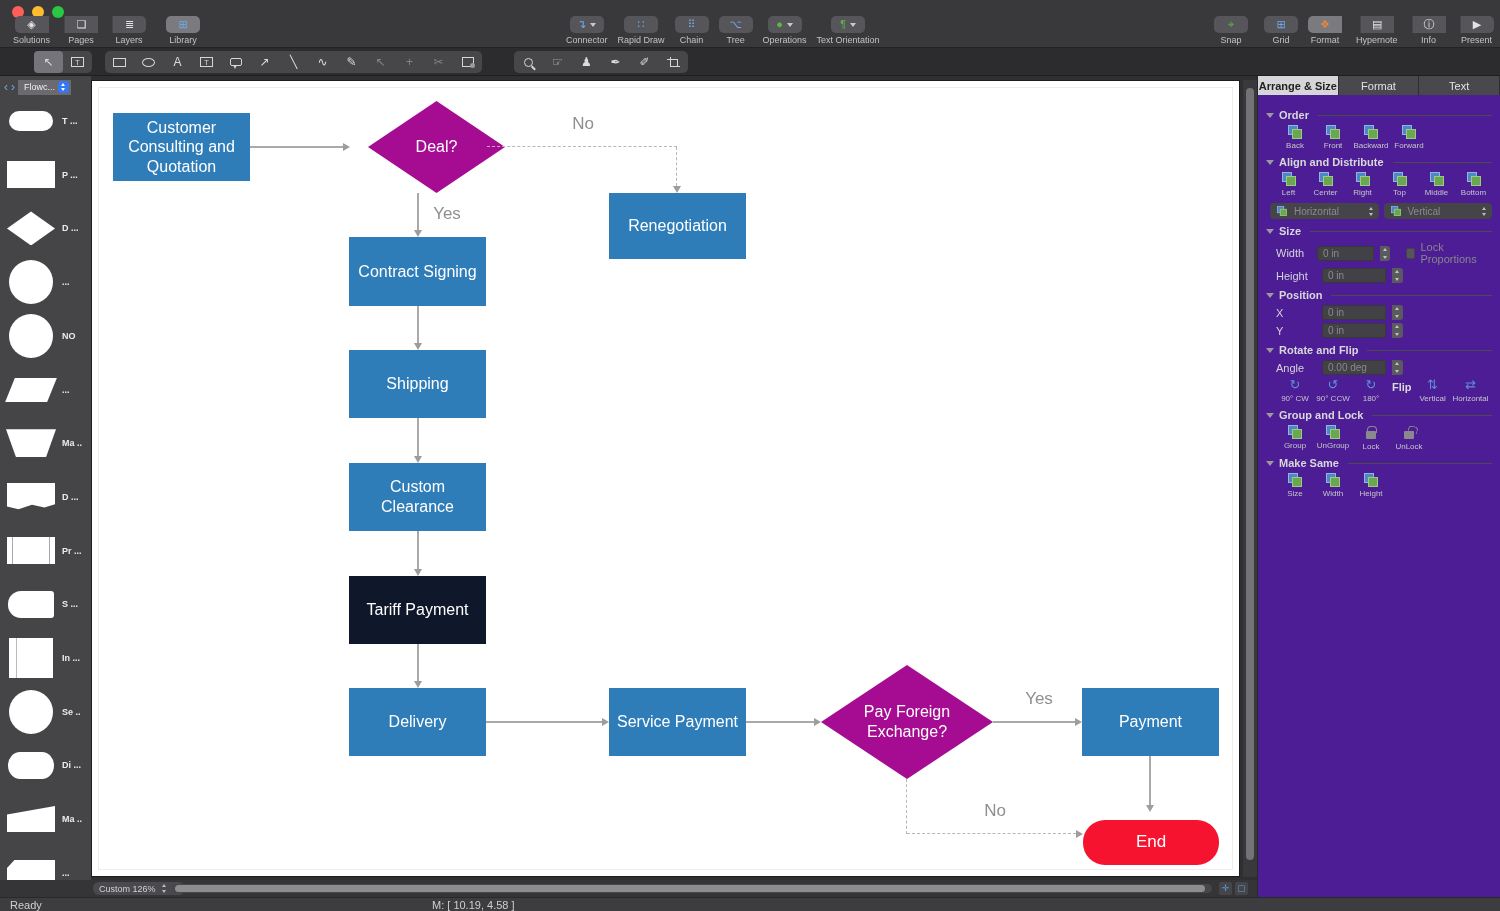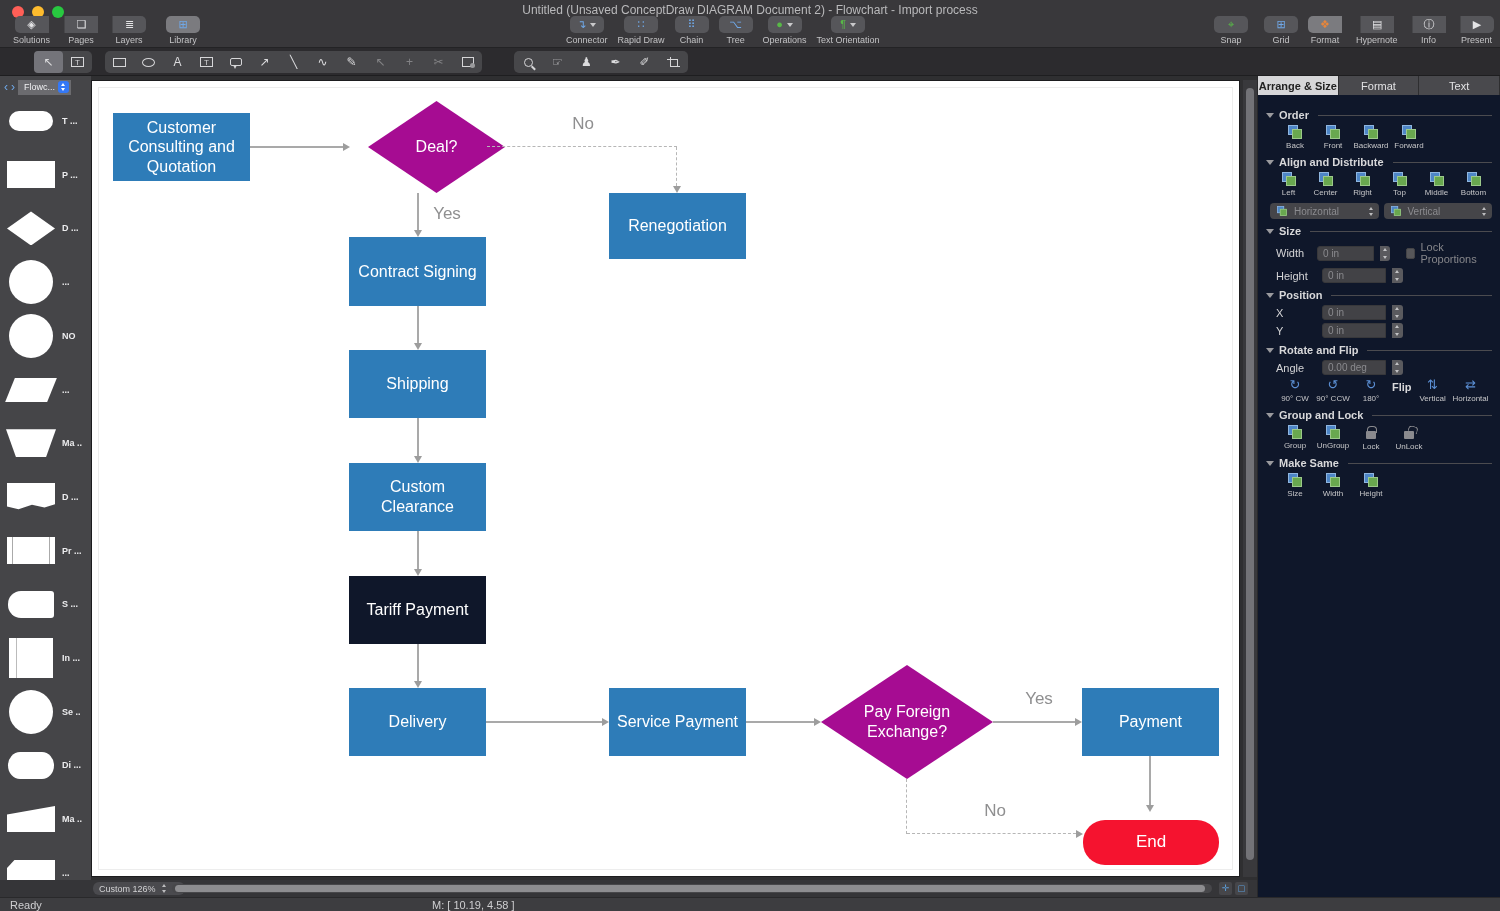--- a/index.html
+++ b/index.html
@@ -108,21 +108,21 @@
   .hscroll { position:absolute; left:172px; top:4px; width:1040px; height:9px; border-radius:5px; background:#47474a; }
   .hthumb { position:absolute; left:3px; top:1px; width:1030px; height:7px; border-radius:4px; background:#8d8d90; }
   .corner-btn { position:absolute; top:2px; width:13px; height:13px; background:#46464a; border-radius:2px; color:#5b9bd5; font-size:9px; line-height:13px; text-align:center; }
 
   
   .statusbar { position:absolute; left:0; top:897px; width:1500px; height:14px; background:#3d3d40; border-top:1px solid #29292b; }
   .status-ready { position:absolute; left:10px; top:1px; font-size:11px; color:#cfcfd1; }
   .status-coords { position:absolute; left:432px; top:1px; font-size:11px; color:#cfcfd1; }
 
   
-  .rpanel { position:absolute; left:1257px; top:76px; width:243px; height:821px; background:#0f172a; border-left:1px solid #28282a; }
+  .rpanel { position:absolute; left:1257px; top:76px; width:243px; height:821px; background:#4c1d95; border-left:1px solid #28282a; }
   .rp-tabs { display:flex; height:19px; }
   .rp-tab { flex:1; display:flex; align-items:center; justify-content:center; font-size:11px; color:#e2e2e4; background:#49494d; border-right:1px solid #2e2e30; }
   .rp-tab.active { background:#d6d6d8; color:#222; font-weight:bold; }
   .rp-body { padding:8px 8px 0 8px; }
   .rp-sec-head { display:flex; align-items:center; gap:5px; margin:6px 0 4px 0; }
   .rp-tri { width:0; height:0; border-left:4px solid transparent; border-right:4px solid transparent; border-top:5px solid #9a9a9e; }
   .rp-sec-title { font-size:11px; font-weight:bold; color:#d8d8da; white-space:nowrap; }
   .rp-rule { flex:1; border-bottom:1px solid #4b4b4f; margin-left:4px; }
   .rp-btnrow { display:flex; margin:2px 0 6px 10px; gap:0; }
   .rp-sbtn { width:38px; display:flex; flex-direction:column; align-items:center; gap:2px; }
@@ -154,21 +154,20 @@
 <body>
 
 <div class="window">
 
   <div class="titlebar">
     <div class="traffic">
       <span class="tl-close"></span>
       <span class="tl-min"></span>
       <span class="tl-zoom"></span>
     </div>
-    <div class="win-title">Untitled (Unsaved ConceptDraw DIAGRAM Document 2) - Flowchart - Import process</div>
     <div class="tb-zone" style="left:13px;" id="tb-left">
         <div class="tb-btn joined">
           <span class="tb-icon-box">
             <span class="tb-glyph ">◈</span>
           </span>
           <span class="tb-label">Solutions</span>
         </div>
         <div class="tb-btn joined">
           <span class="tb-icon-box">
             <span class="tb-glyph ">❏</span>

